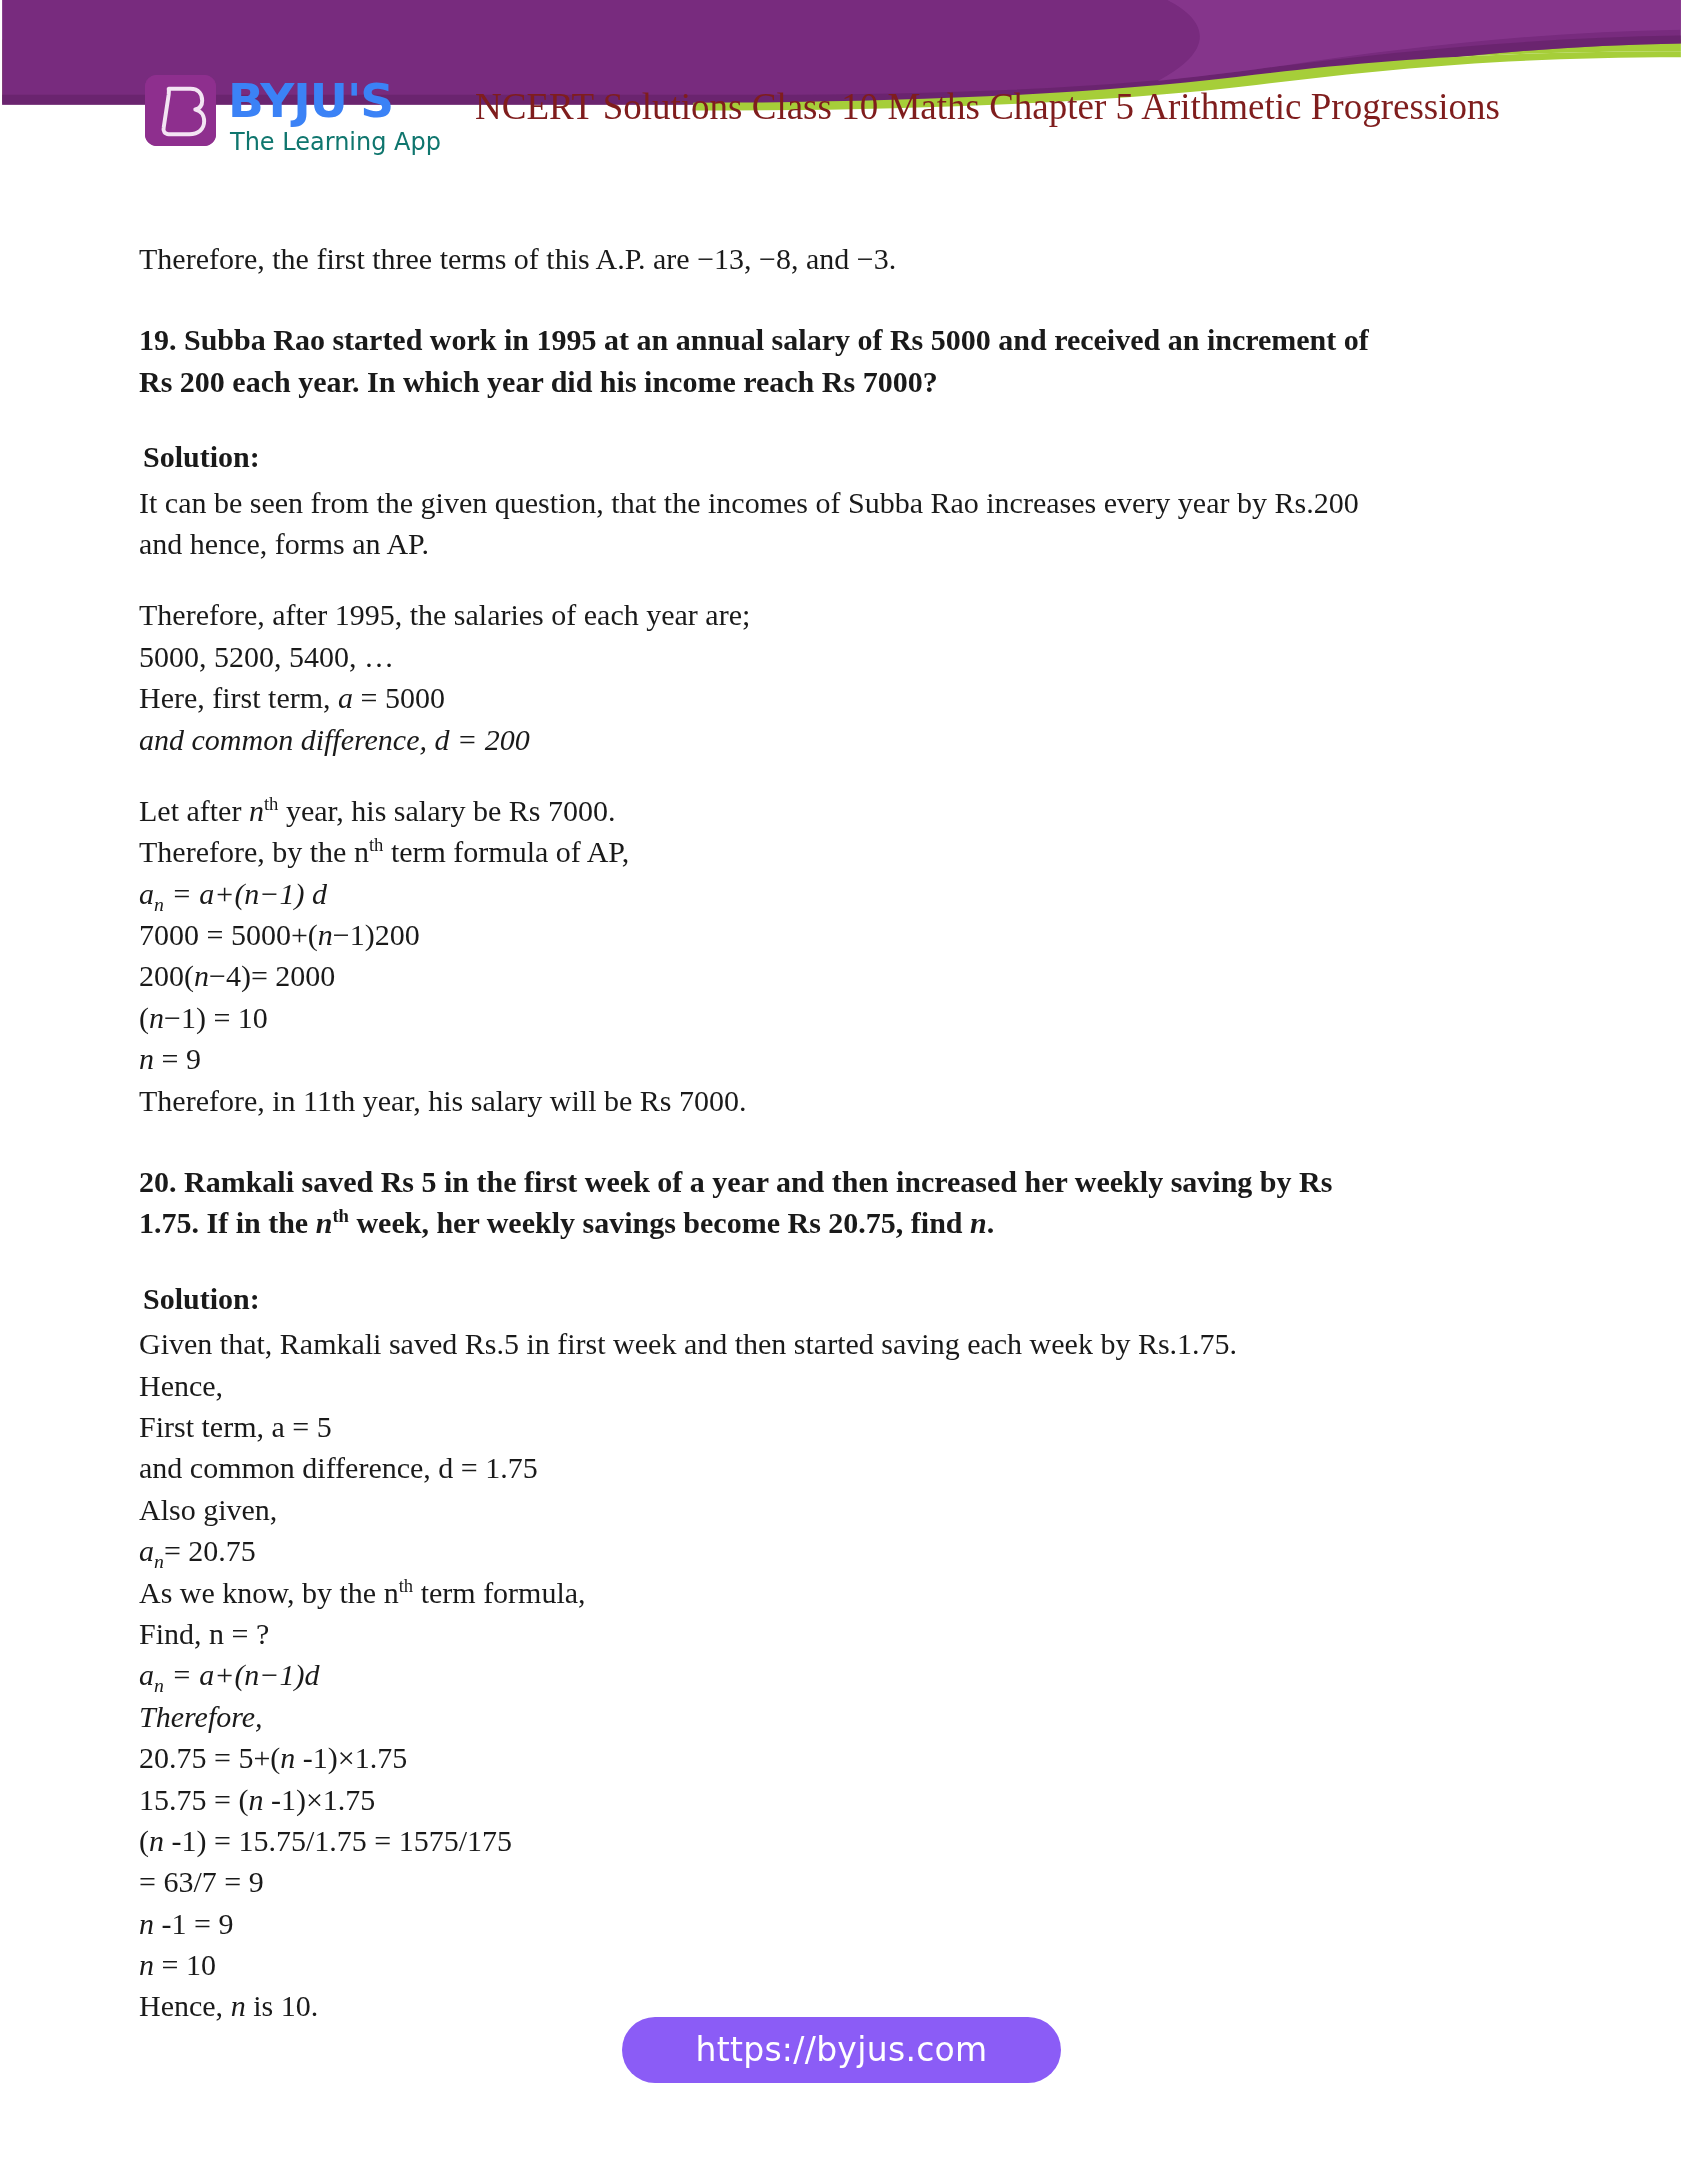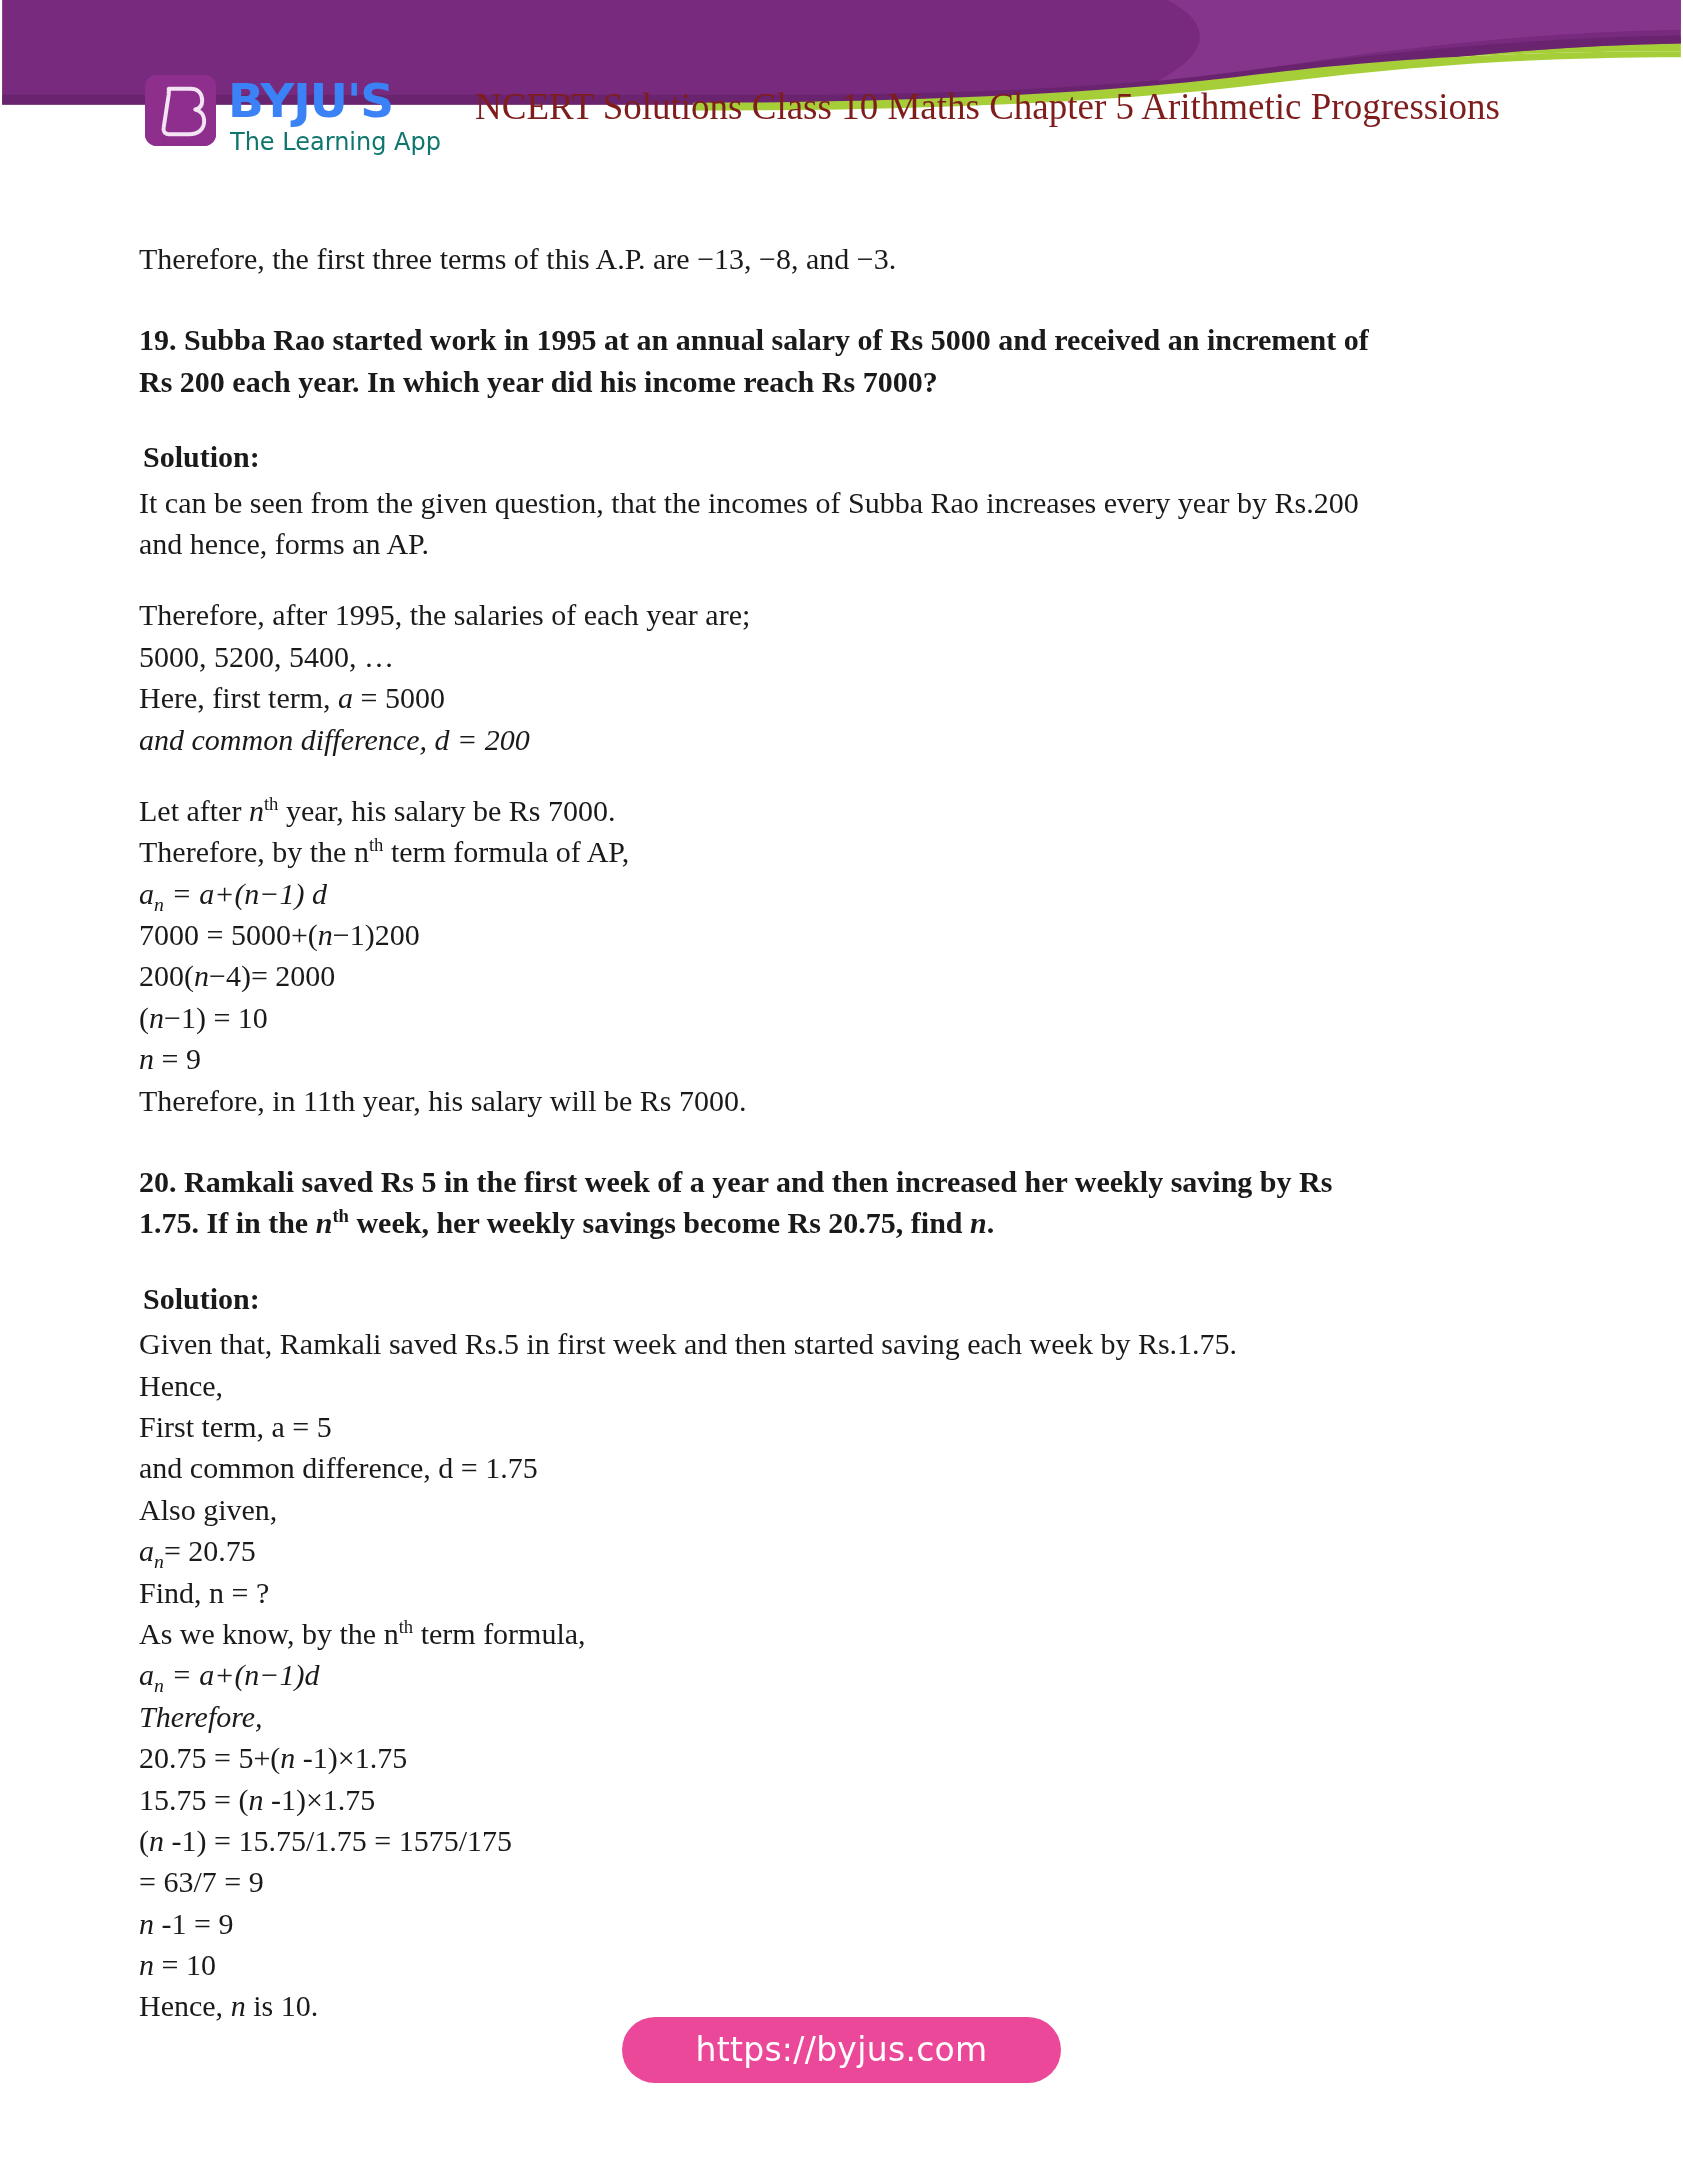--- a/index.html
+++ b/index.html
@@ -127,21 +127,21 @@
   
   .footer {
     position: absolute;
     left: 0;
     bottom: 95px;
     width: 1683px;
     display: flex;
     justify-content: center;
   }
   .footer-pill {
-    background: #ec4899;
+    background: #8b5cf6;
     border-radius: 34px;
     padding: 14px 73px;
     color: #ffffff;
     font-family: "DejaVu Sans", sans-serif;
     font-size: 33px;
     letter-spacing: 0.3px;
     line-height: 1.15;
   }
 </style>
 </head>
@@ -243,24 +243,24 @@
 
   <p class="sol-head">Solution:</p>
   <p class="line">Given that, Ramkali saved Rs.5 in first week and then started saving each week by Rs.1.75.</p>
   <p class="line">Hence,</p>
   <p class="line">First term, a = 5</p>
   <p class="line">and common difference, d = 1.75</p>
   <p class="line">Also given,</p>
   <p class="line">
     <i class="v">a</i><sub class="nn">n</sub><span>= 20.75</span>
   </p>
+  <p class="line">
+    <span>As we know, by the n</span><sup class="th">th</sup><span> term formula,</span>
+  </p>
   <p class="line">Find, n = ?</p>
-  <p class="line">
-    <span>As we know, by the n</span><sup class="th">th</sup><span> term formula,</span>
-  </p>
   <p class="line">
     <i class="v">a</i><sub class="nn">n</sub><i class="v"> = a+(n−1)d</i>
   </p>
   <p class="line">
     <i class="v">Therefore,</i>
   </p>
   <p class="line">
     <span>20.75 = 5+(</span><i class="v">n</i><span> -1)×1.75</span>
   </p>
   <p class="line">

